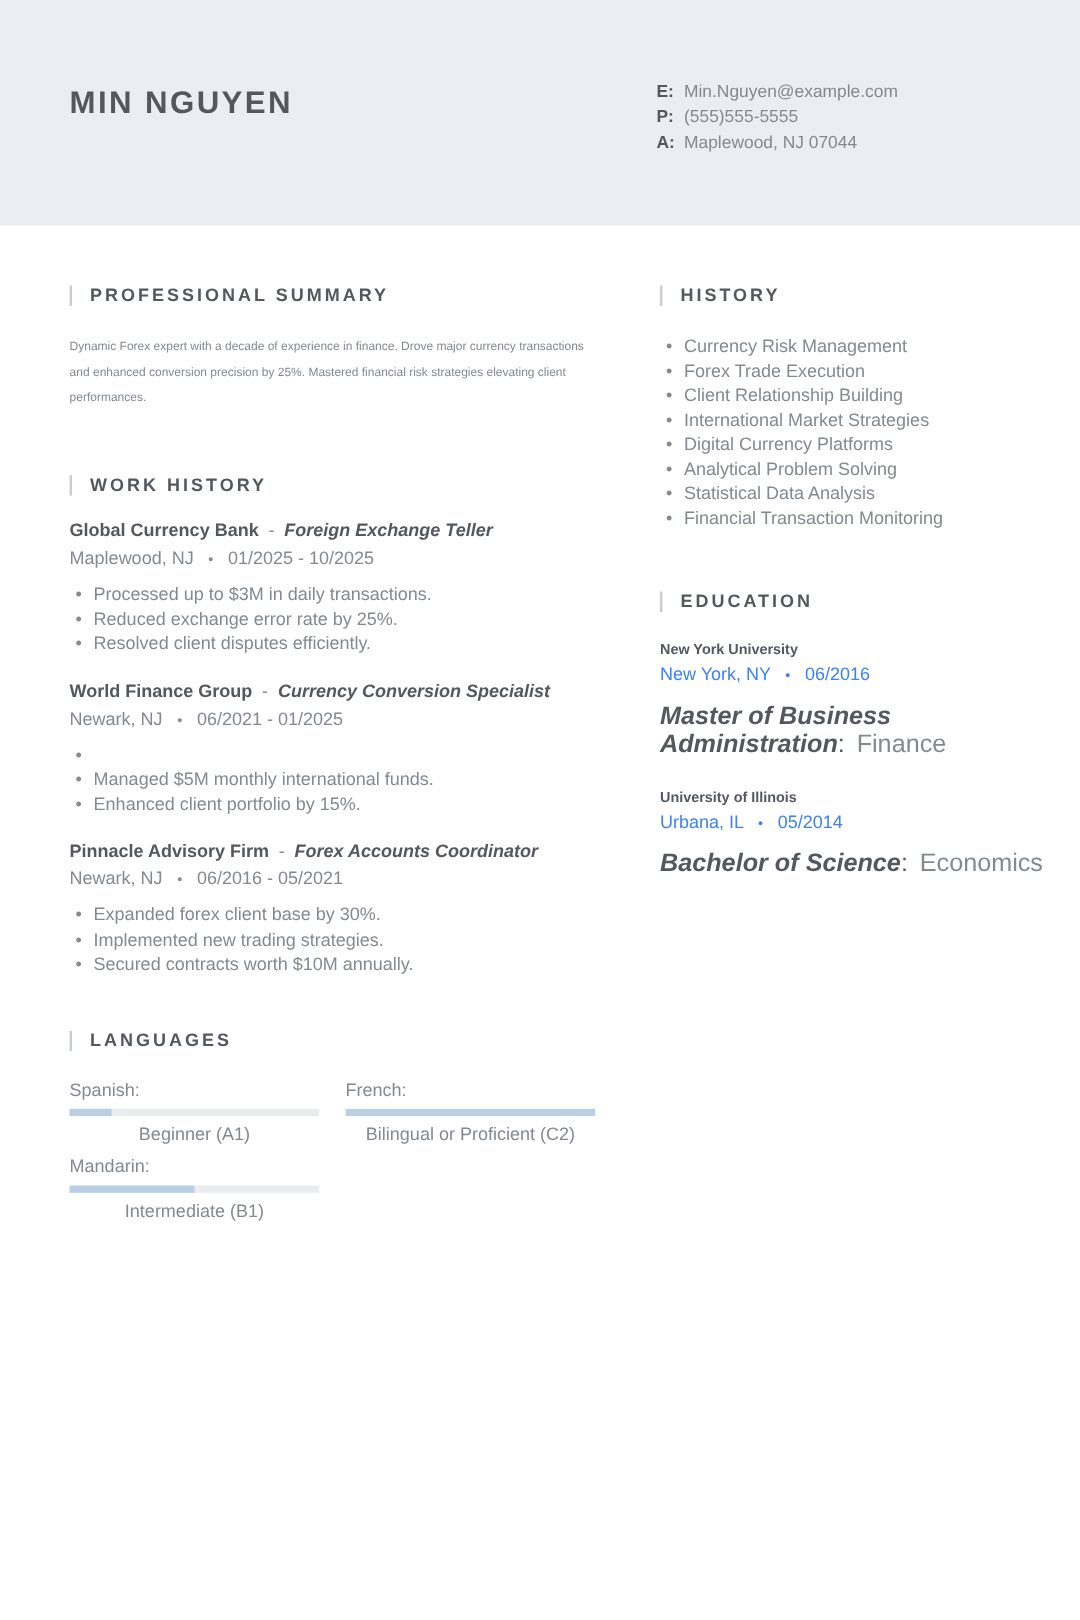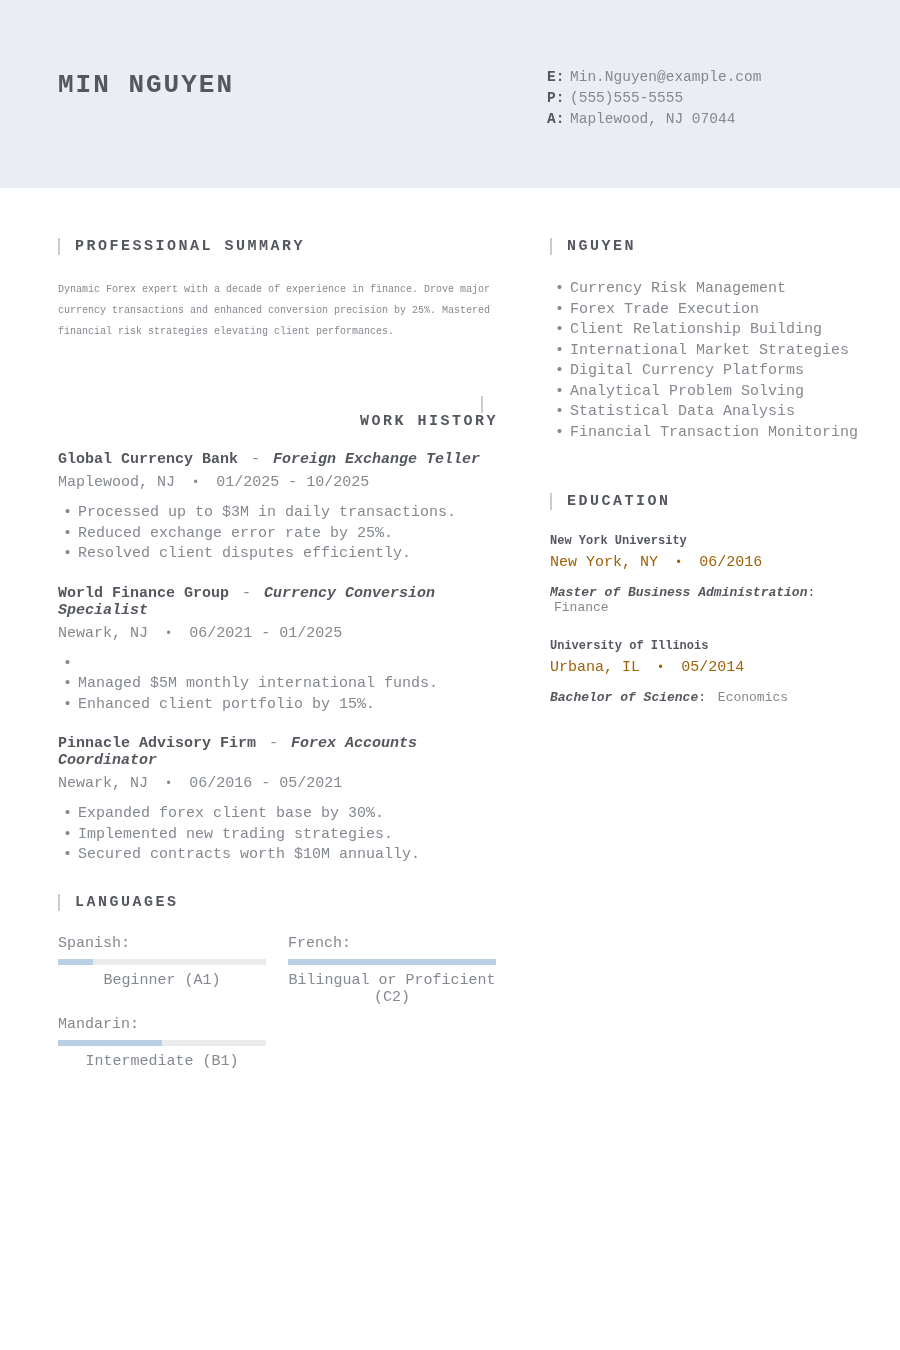--- a/index.html
+++ b/index.html
@@ -2,21 +2,21 @@
 <html><head>
 <meta charset="utf-8">
 <style>
   * { box-sizing: border-box; }
   html, body { margin: 0; padding: 0; background: #ffffff; }
   .page {
     position: relative;
     width: 900px;
     height: 1350px;
     background: #ffffff;
-    font-family: Liberation Mono, monospace;
+    font-family: Liberation Sans, sans-serif;
     overflow: hidden;
   }
 
   
   .header {
     position: absolute;
     top: 0; left: 0;
     width: 900px;
     height: 188px;
     background: #eaeef3;
@@ -70,56 +70,56 @@
   
   .body-text {
     font-size: 10px;
     line-height: 21px;
     color: #84898f;
     margin: 0;
   }
 
   
   .work-section { margin-top: 54px; }
-  .work-section .sec-title { margin-bottom: 21px; flex-direction: column; }
+  .work-section .sec-title { margin-bottom: 21px; }
   .job { margin-bottom: 20px; }
   .job-title { font-size: 15px; font-weight: bold; color: #54585e; margin-bottom: 6px; }
   .job-title .sep { font-weight: normal; color: #84898f; margin: 0 4px; }
   .job-title .role { font-style: italic; }
   .job-meta { font-size: 15px; color: #84898f; margin-bottom: 12px; }
   .job-meta .dot { margin: 0 8px; font-size: 12px; }
 
   .bullets { margin: 0; padding: 0; }
   .bullet-item { display: flex; line-height: 20.5px; font-size: 15px; color: #84898f; }
   .blt { width: 20px; flex: 0 0 20px; padding-left: 5px; }
 
   
-  .lang-section { margin-top: 28px; }
+  .lang-section { margin-top: 44px; }
   .lang-grid {
     display: grid;
     grid-template-columns: 208px 208px;
     column-gap: 22px;
     row-gap: 10px;
   }
   .lang-item { font-size: 15px; color: #84898f; }
   .lang-name { margin-bottom: 7px; }
   .lang-bar-track { width: 100%; height: 6px; background: #e9ebed; }
   .lang-bar-fill { height: 6px; background: #b8cfe4; }
   .lang-level { margin-top: 7px; text-align: center; }
 
   
   .skills-list .bullet-item { line-height: 20.5px; }
 
   
   .edu-section { margin-top: 50px; }
   .school { }
   .school-name { font-size: 12px; font-weight: bold; color: #54585e; margin-bottom: 6px; }
-  .school-meta { font-size: 15px; color: #a16207; margin-bottom: 14px; }
+  .school-meta { font-size: 15px; color: #3b82f6; margin-bottom: 14px; }
   .school-meta .dot { margin: 0 8px; font-size: 12px; }
-  .degree-line { font-size: 13px; color: #84898f; margin-bottom: 24px; }
+  .degree-line { font-size: 21px; color: #84898f; margin-bottom: 24px; }
   .degree-line .degree { font-weight: bold; font-style: italic; color: #54585e; }
   .degree-line .colon { color: #54585e; }
   .degree-line .field { margin-left: 4px; }
 </style>
 </head>
 <body>
 
 <div class="page">
 
   <div class="header">
@@ -266,21 +266,21 @@
         </div>
       </div>
     </div>
   </div>
 
   <div class="right-col">
 
     <div>
       <div class="sec-title">
         <span class="sec-bar"></span>
-        <span>NGUYEN</span>
+        <span>HISTORY</span>
       </div>
       <div class="bullets skills-list">
         <div class="bullet-item">
           <span class="blt">•</span>
           <span>Currency Risk Management</span>
         </div>
         <div class="bullet-item">
           <span class="blt">•</span>
           <span>Forex Trade Execution</span>
         </div>

